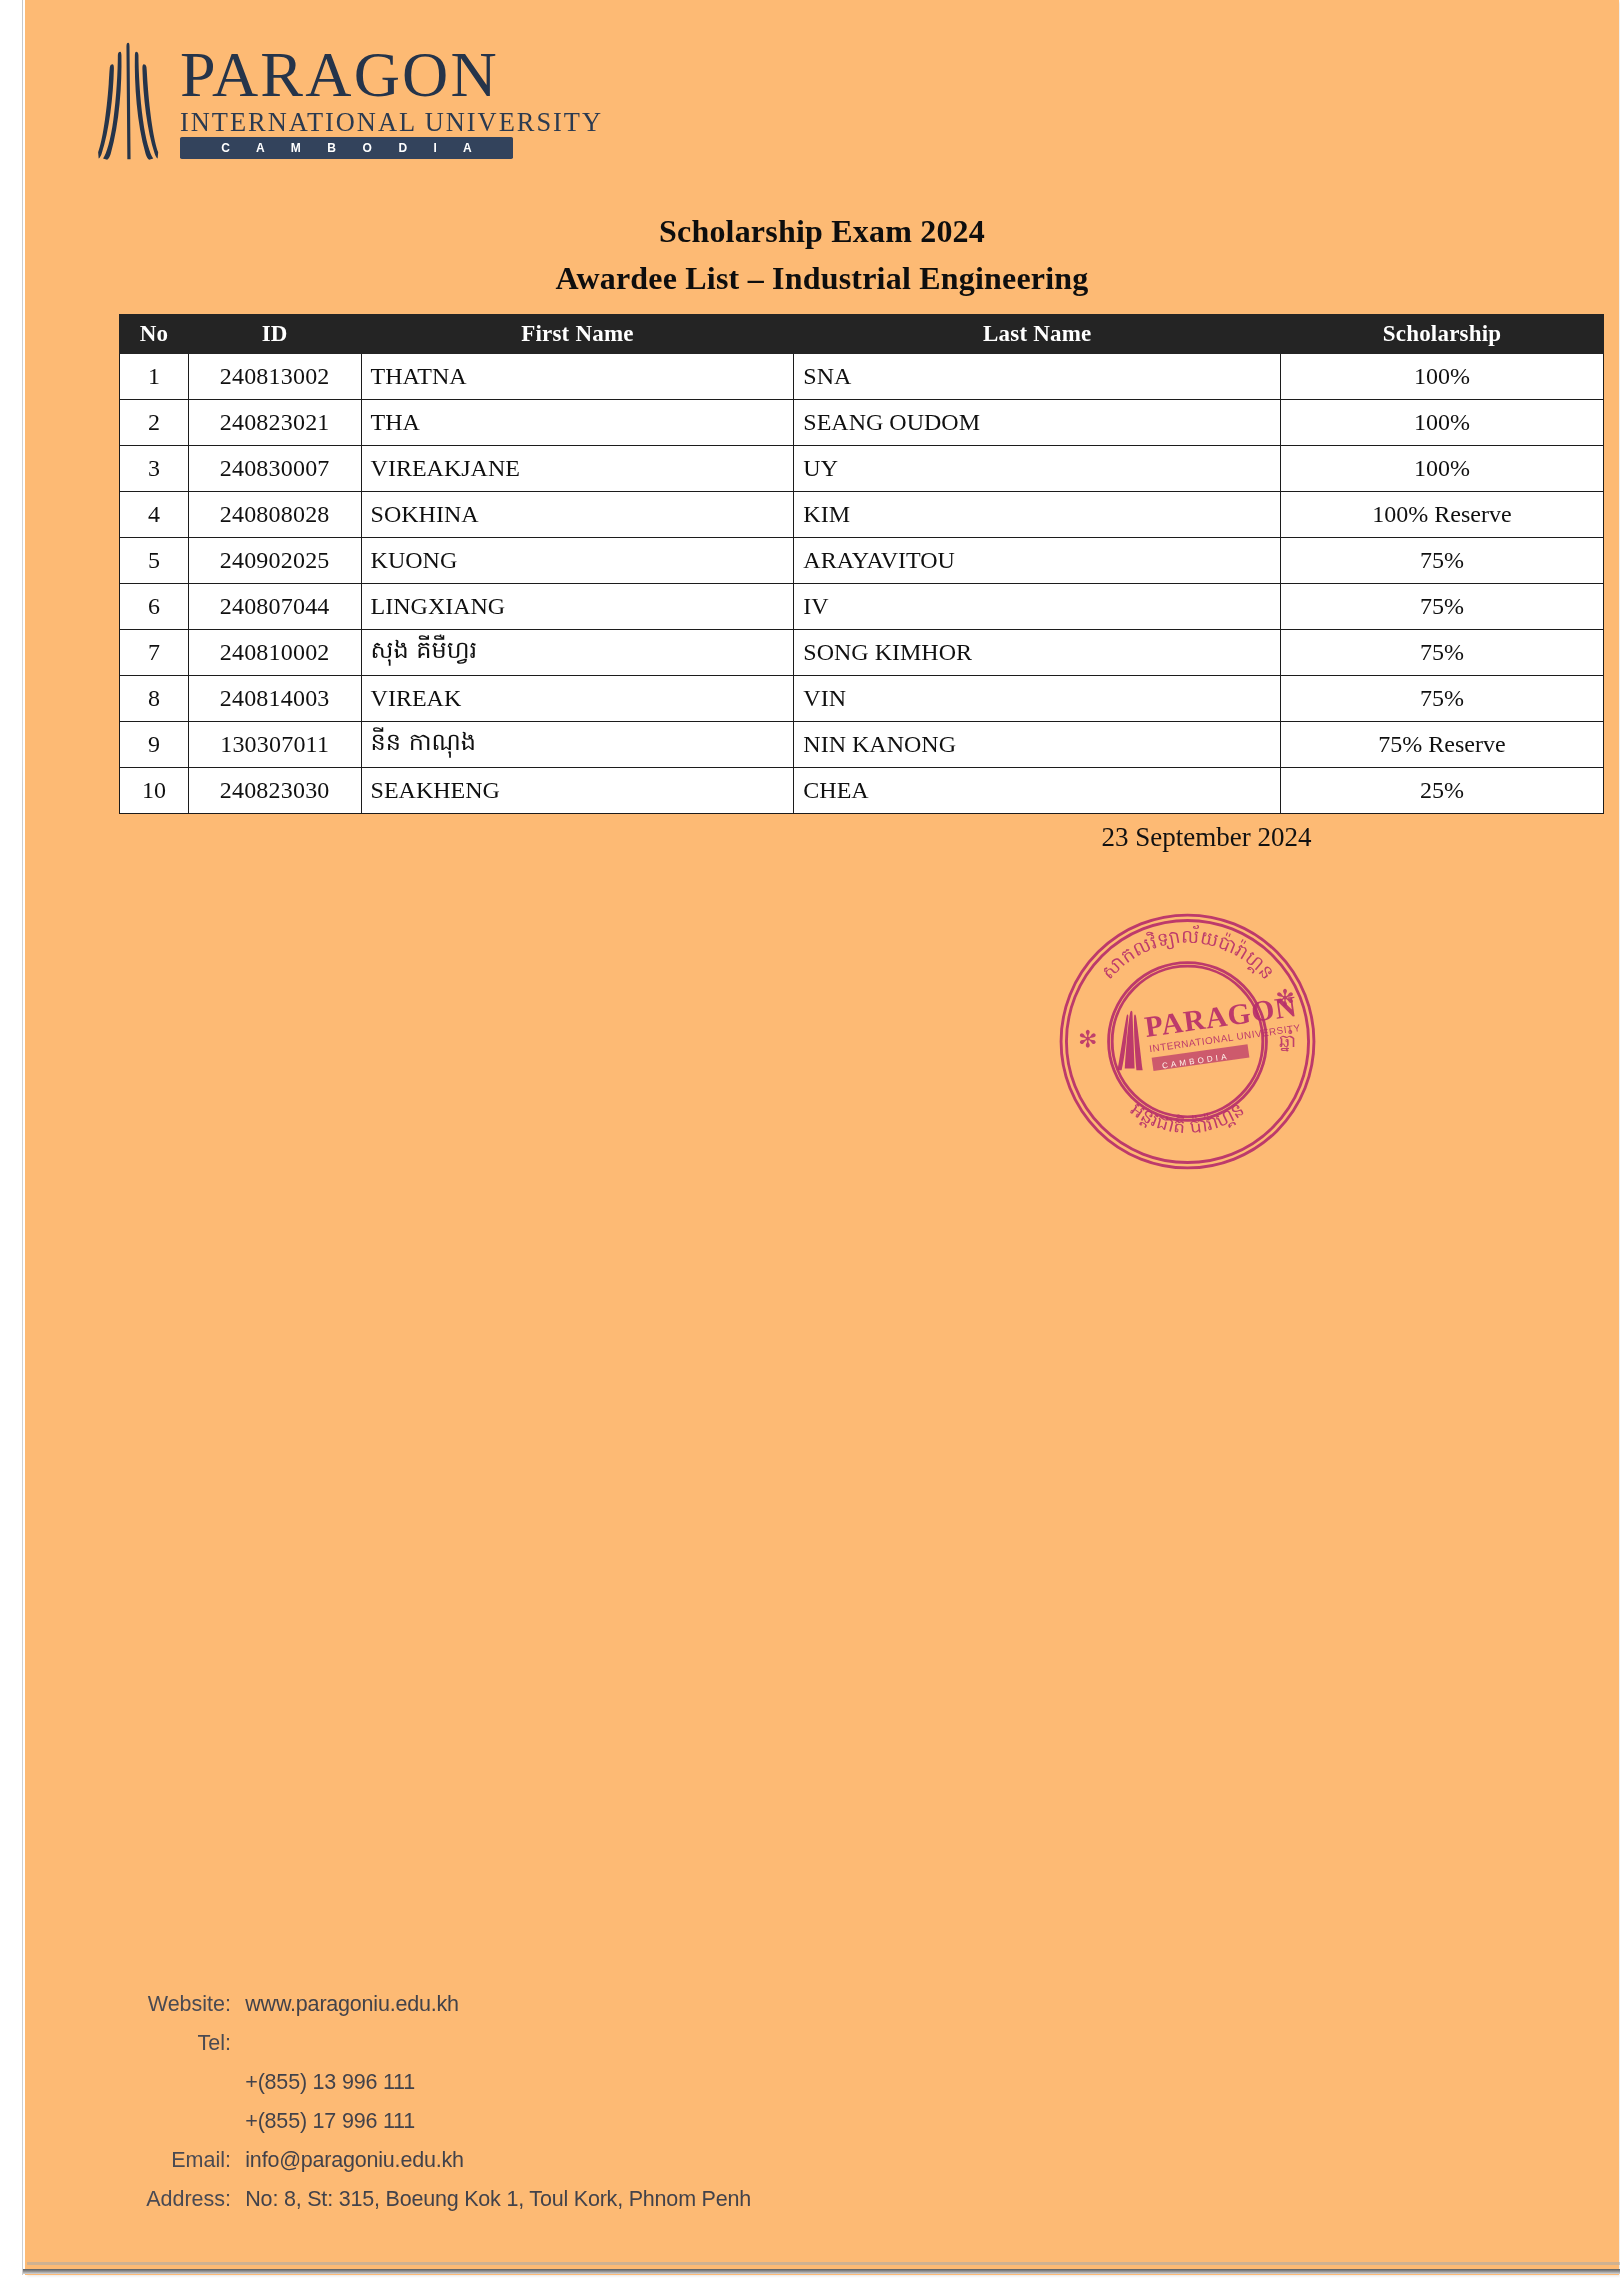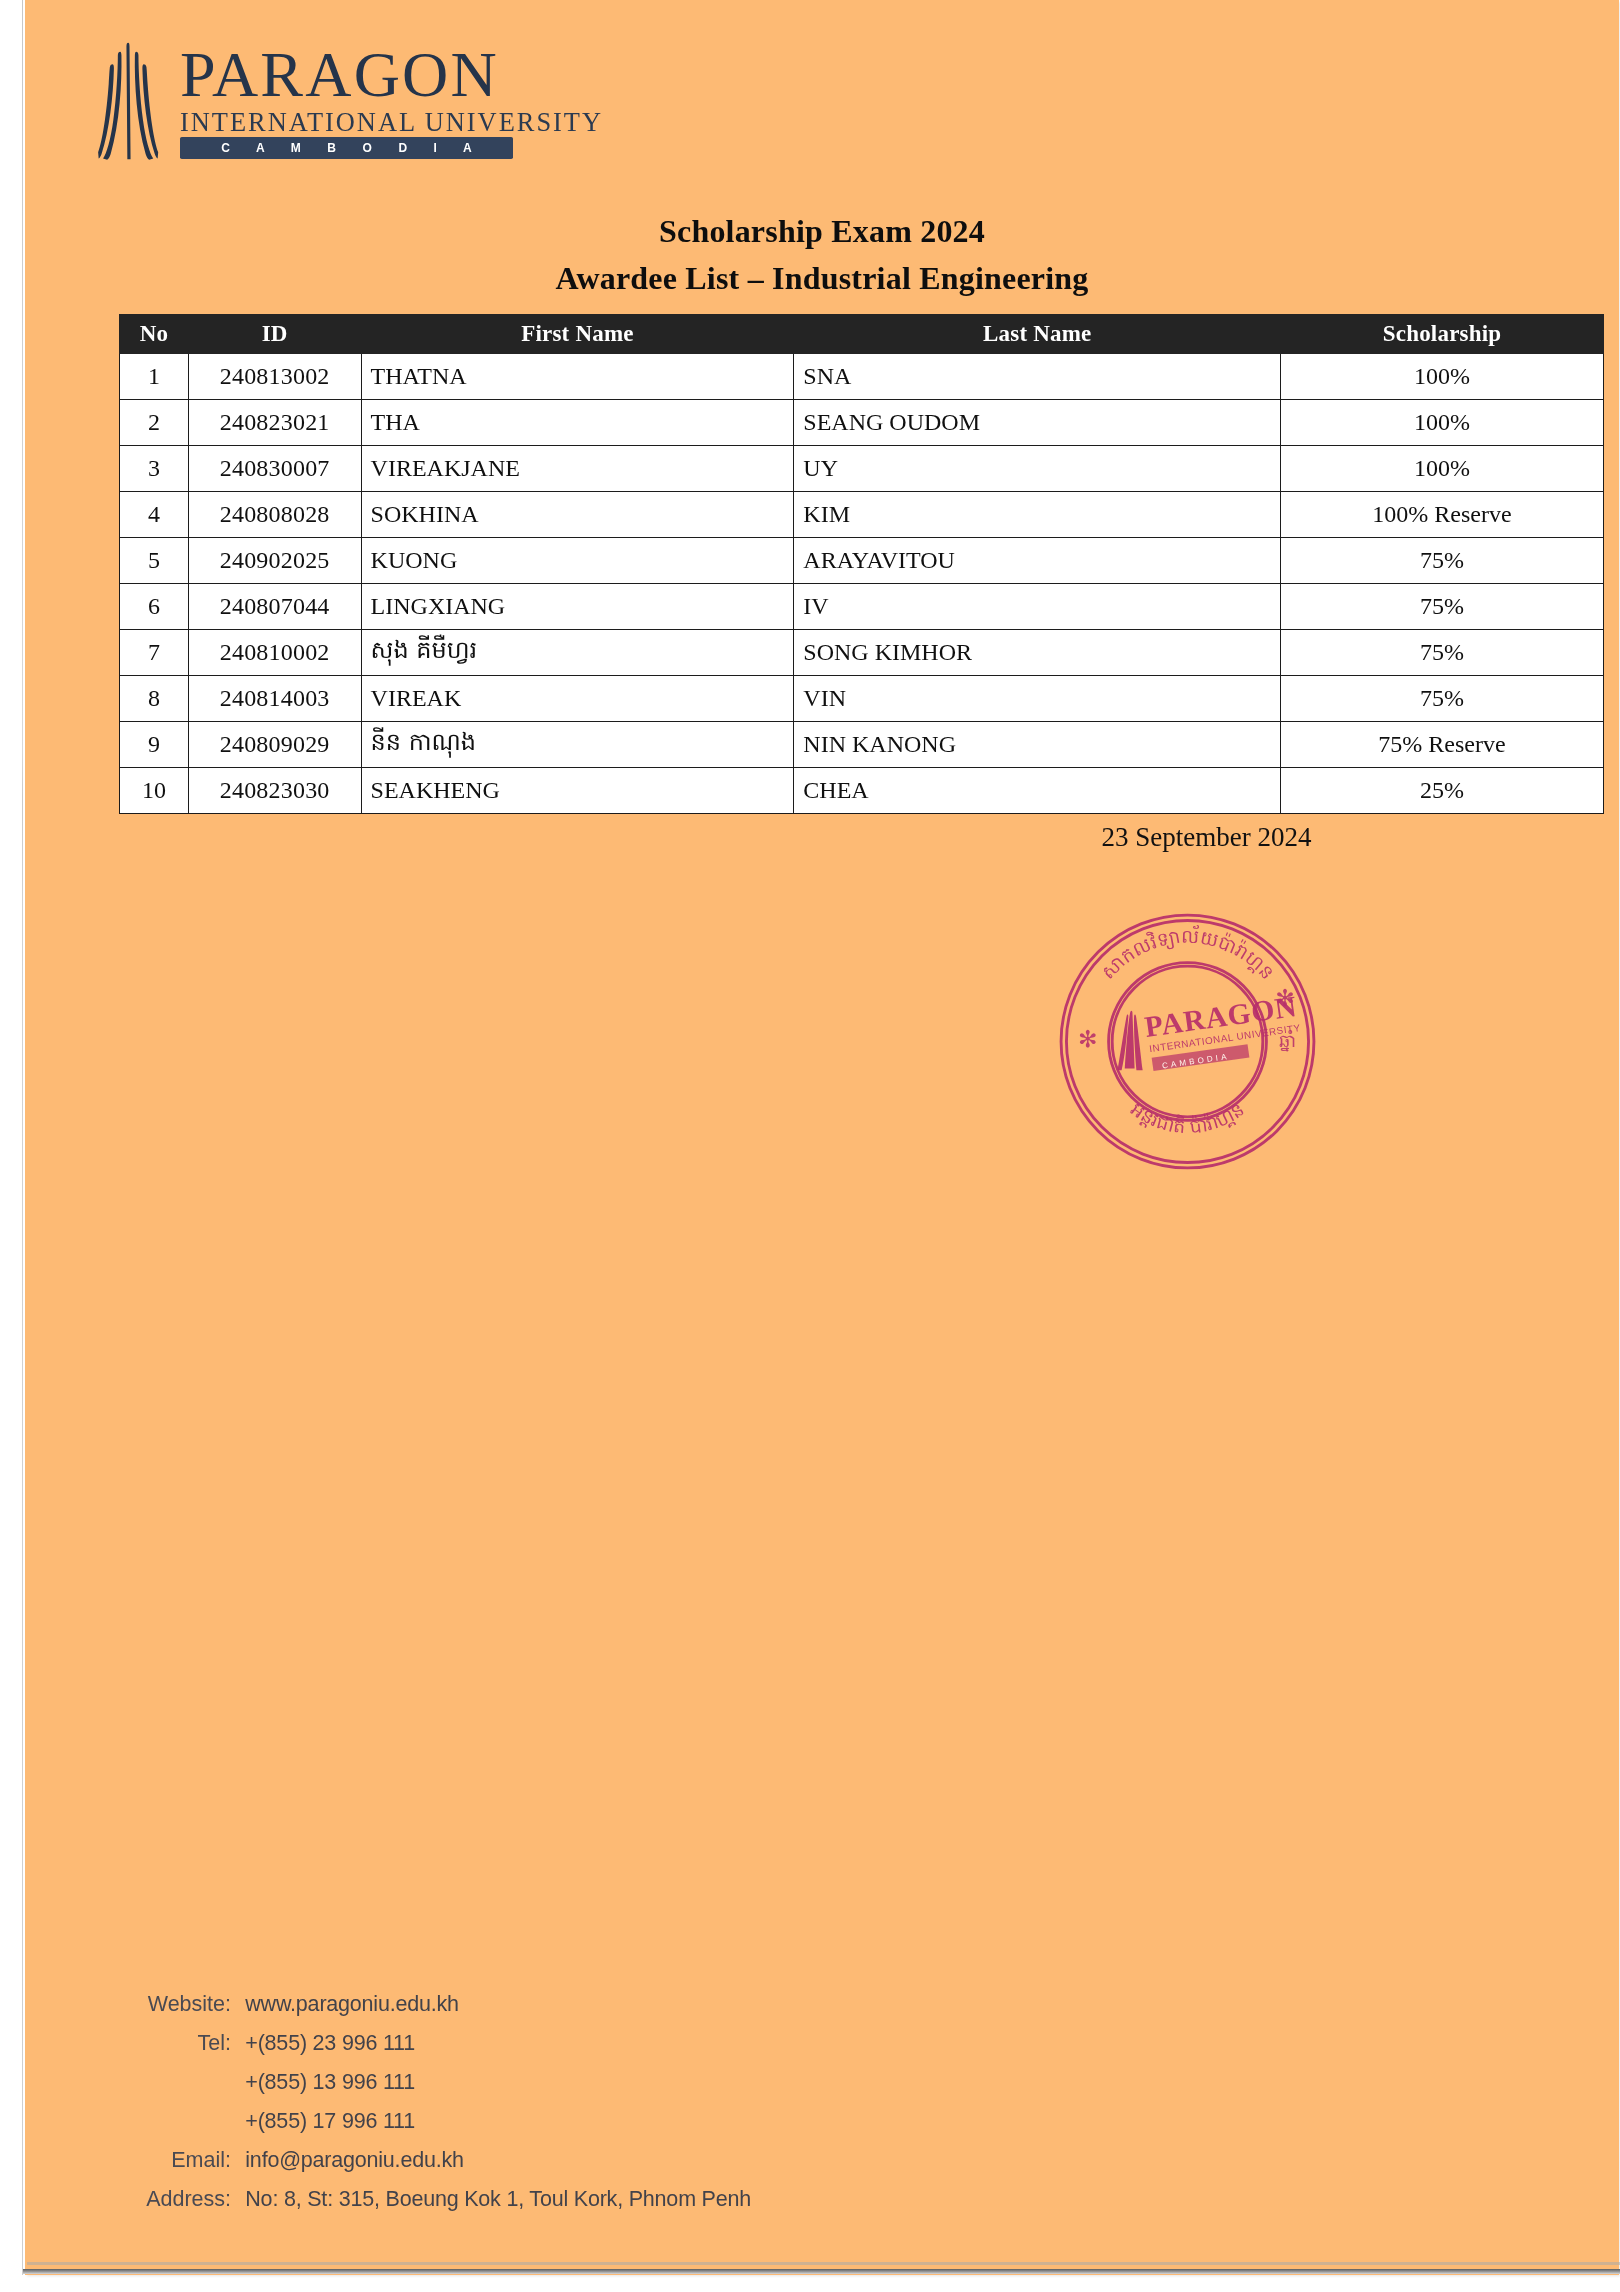--- a/index.html
+++ b/index.html
@@ -314,21 +314,21 @@
         </tr>
         <tr>
           <td class="c-no">8</td>
           <td class="c-id">240814003</td>
           <td class="c-first">VIREAK</td>
           <td class="c-last">VIN</td>
           <td class="c-sch">75%</td>
         </tr>
         <tr>
           <td class="c-no">9</td>
-          <td class="c-id">240809029</td>
+          <td class="c-id">130307011</td>
           <td class="c-first khmer-name">នីន កាណុង</td>
           <td class="c-last">NIN KANONG</td>
           <td class="c-sch">75% Reserve</td>
         </tr>
         <tr>
           <td class="c-no">10</td>
           <td class="c-id">240823030</td>
           <td class="c-first">SEAKHENG</td>
           <td class="c-last">CHEA</td>
           <td class="c-sch">25%</td>
@@ -377,21 +377,20 @@
     </g>
   </svg>
 
   <div id="footer-contact">
       <div class="footer-row">
         <div class="footer-label">Website:</div>
         <div class="footer-value">www.paragoniu.edu.kh</div>
       </div>
       <div class="footer-row">
         <div class="footer-label">Tel:</div>
-        <div class="footer-value">+(855) 23 996 111</div>
       </div>
       <div class="footer-row">
         <div class="footer-label"></div>
         <div class="footer-value">+(855) 13 996 111</div>
       </div>
       <div class="footer-row">
         <div class="footer-label"></div>
         <div class="footer-value">+(855) 17 996 111</div>
       </div>
       <div class="footer-row">

